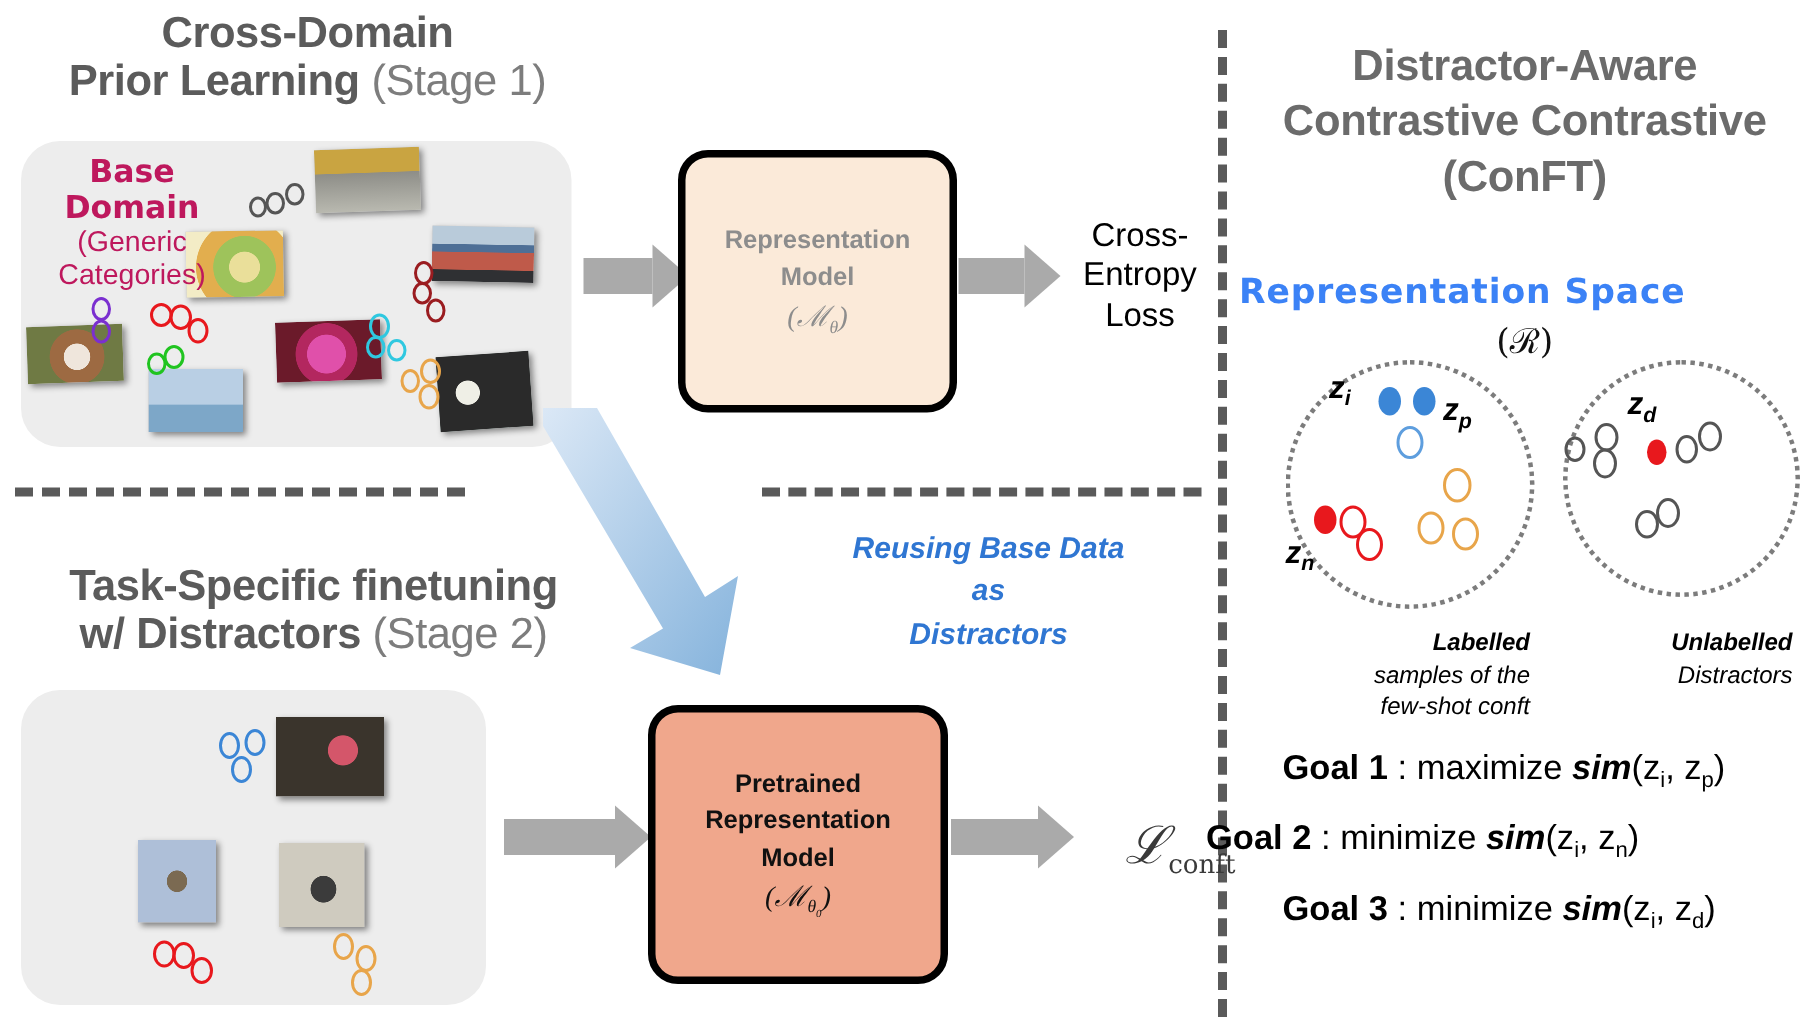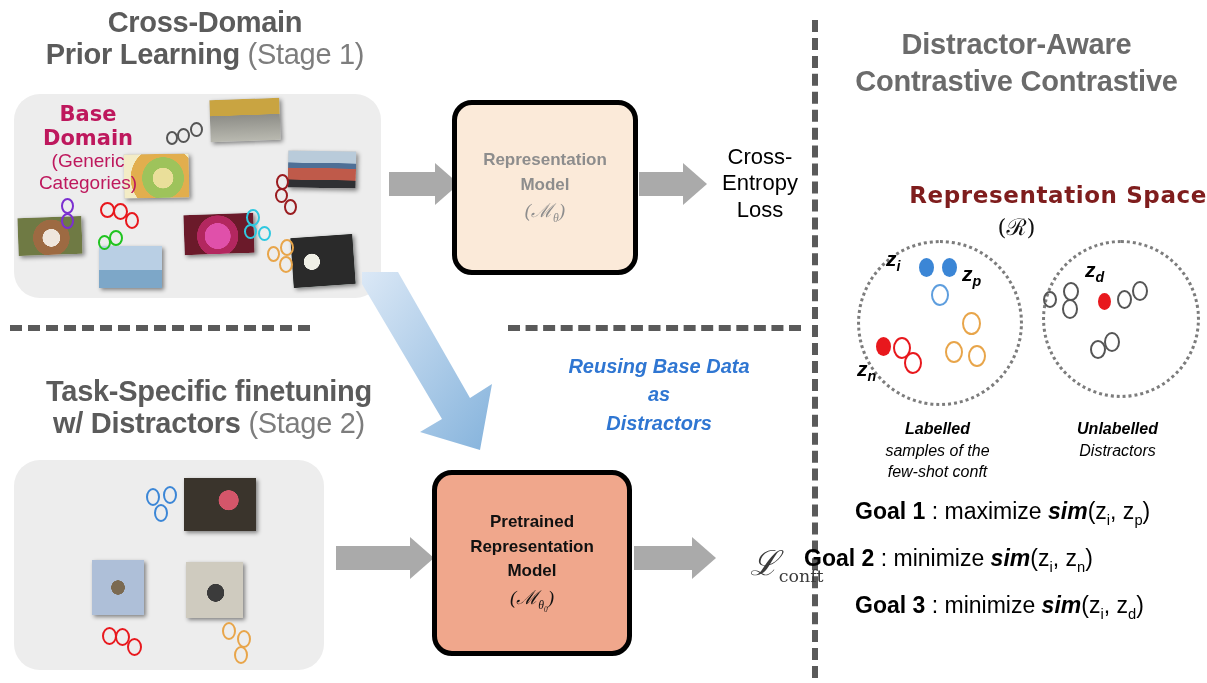--- a/index.html
+++ b/index.html
@@ -45,28 +45,28 @@
 
   
   .hdash{position:absolute;height:0;border-top:6px dashed #5a5a5a;}
   .vdash{position:absolute;width:0;border-left:6px dashed #5a5a5a;}
 
   
   .blue-note{position:absolute;color:#2f76d2;font-size:20px;font-weight:bold;font-style:italic;
              text-align:center;line-height:1.42;}
 
   
-  .rspace{position:absolute;color:#7f1d1d;font-size:23px;font-weight:bold;
-          font-family:"DejaVu Sans",sans-serif;letter-spacing:.6px;text-align:right;}
+  .rspace{position:absolute;color:#3b82f6;font-size:23px;font-weight:bold;
+          font-family:"DejaVu Sans",sans-serif;letter-spacing:.6px;text-align:left;}
   .rsym{position:absolute;font-family:"DejaVu Serif",serif;font-size:23px;color:#111;text-align:center;}
   .dcircle{position:absolute;border:3px dotted #7c7c7c;border-radius:50%;}
   .zlab{position:absolute;font-size:21px;font-weight:bold;font-style:italic;color:#000;font-family:"Liberation Sans",sans-serif;}
   .zlab sub{font-size:.68em;}
   .dot{position:absolute;border-radius:50%;}
-  .cap{position:absolute;text-align:center;font-size:16px;font-style:italic;color:#000;line-height:1.35;}
+  .cap{position:absolute;text-align:right;font-size:16px;font-style:italic;color:#000;line-height:1.35;}
   .cap b{font-weight:bold;}
   .goal{position:absolute;font-size:23px;color:#000;white-space:nowrap;}
   .goal b{font-weight:bold;}
   .goal .sim{font-weight:bold;font-style:italic;}
   .goal sub{font-size:.64em;}
 </style>
 </head>
 <body>
 
 <div class="abs stage-title" style="left:0;top:6px;width:410px;">
@@ -254,20 +254,21 @@
 <div class="garrow" style="left:634px;top:546px;width:58px;height:24px;"></div>
 <div class="ghead" style="left:692px;top:537px;"></div>
 
 <div class="lconft" style="left:722px;top:538px;">
   <em>ℒ</em><sub>conft</sub>
 </div>
 
 <div class="abs right-title" style="left:826px;top:26px;width:381px;">
   <span>Distractor-Aware</span><br>
   <span>Contrastive Contrastive</span><br>
+  <span>(ConFT)</span>
 </div>
 
 <div class="rspace" style="left:826px;top:182px;width:381px;">Representation Space</div>
 <div class="rsym" style="left:826px;top:210px;width:381px;">(ℛ)</div>
 
 <div class="dcircle" style="left:857px;top:240px;width:160px;height:160px;"></div>
 <div class="zlab" style="left:886px;top:247px;">
   <span>z</span><sub>i</sub>
 </div>
 <div class="dot" style="left:919px;top:258px;width:15px;height:19px;background:#3b86d6;"></div>

